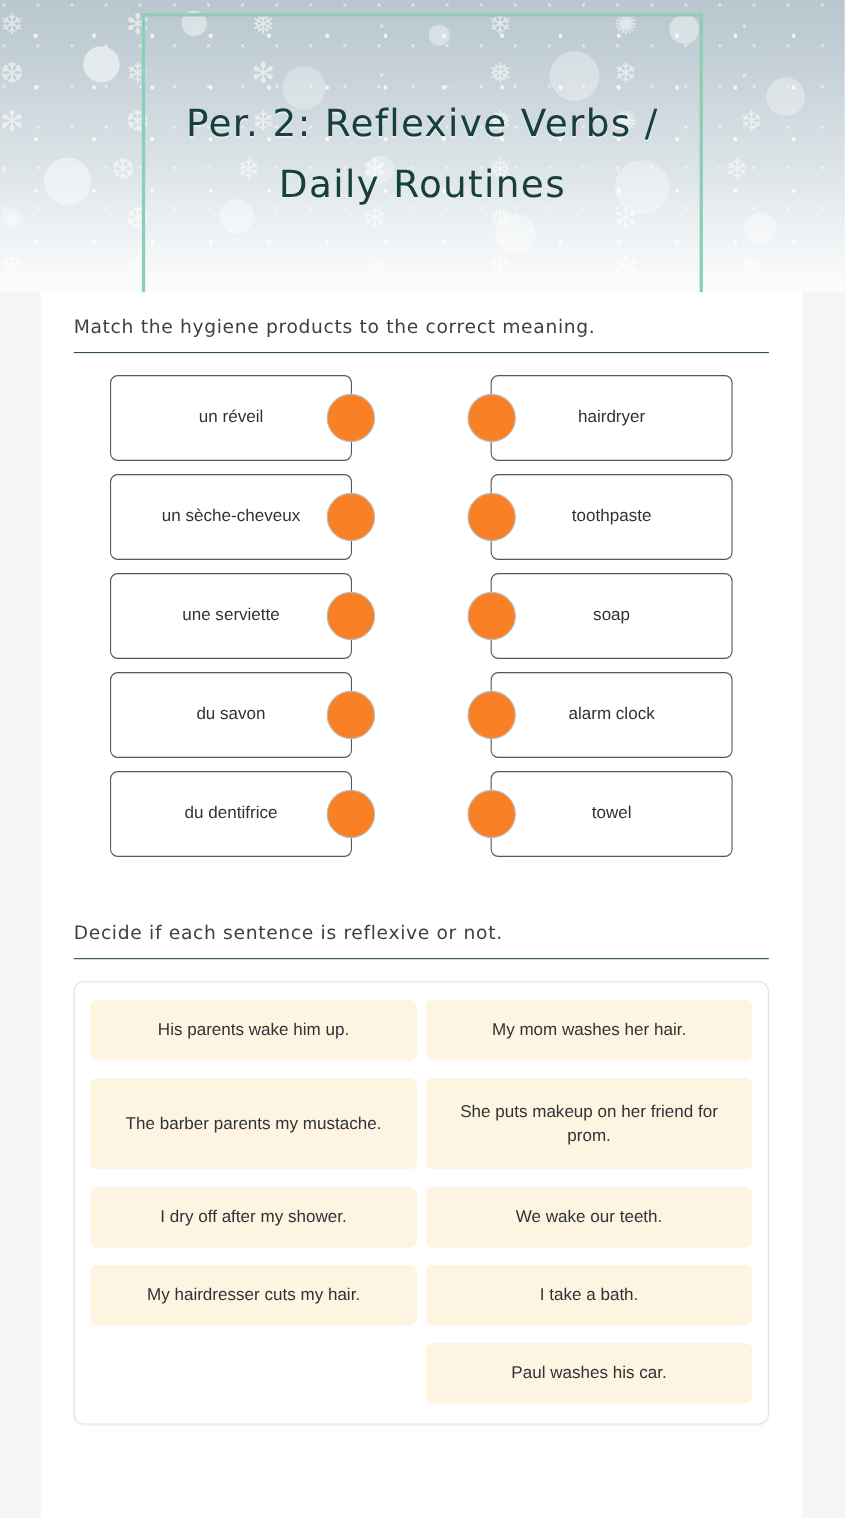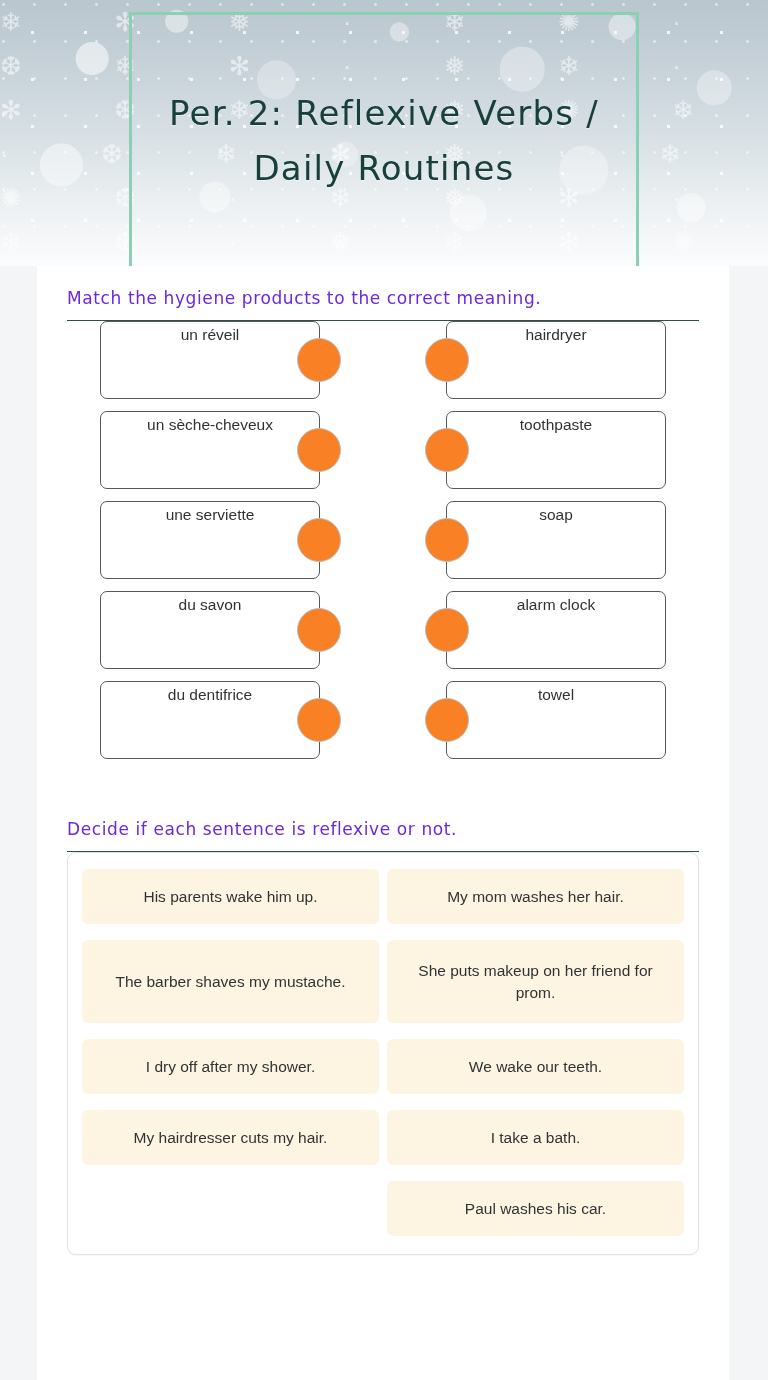--- a/index.html
+++ b/index.html
@@ -94,40 +94,42 @@
     min-height: 1114px;
     background: #ffffff;
     padding: 22px 30px 0 30px;
   }
 
   
   .prompt {
     font-family: "DejaVu Sans", sans-serif;
     font-size: 17px;
     letter-spacing: .6px;
-    color: #6d28d9;
+    color: #404040;
     padding: 0 0 12px 0;
     border-bottom: 1.5px solid #2c4f4a;
+    margin-bottom: 20px;
   }
 
   
   .match-grid {
     display: grid;
     grid-template-columns: 1fr 1fr;
     column-gap: 126px;
     row-gap: 12px;
     padding: 0 33px;
   }
   .match-card {
     position: relative;
     height: 78px;
     border: 1.3px solid #55595c;
     border-radius: 7px;
     background: #fff;
     display: flex;
+    align-items: center;
     justify-content: center;
     padding: 4px 14px;
   }
   .match-card .label {
     font-size: 15.5px;
     color: #303336;
     text-align: center;
     white-space: nowrap;
   }
   .dot {
@@ -243,21 +245,21 @@
 
     <div class="section-gap"></div>
 
     <div class="prompt">Decide if each sentence is reflexive or not.</div>
 
     <div class="sort-box">
       <div class="sort-grid">
 
         <div class="sort-col">
           <div class="tile">His parents wake him up.</div>
-          <div class="tile tall">The barber shaves my mustache.</div>
+          <div class="tile tall">The barber parents my mustache.</div>
           <div class="tile">I dry off after my shower.</div>
           <div class="tile">My hairdresser cuts my hair.</div>
         </div>
 
         <div class="sort-col">
           <div class="tile">My mom washes her hair.</div>
           <div class="tile tall">She puts makeup on her friend for prom.</div>
           <div class="tile">We wake our teeth.</div>
           <div class="tile">I take a bath.</div>
           <div class="tile">Paul washes his car.</div>

